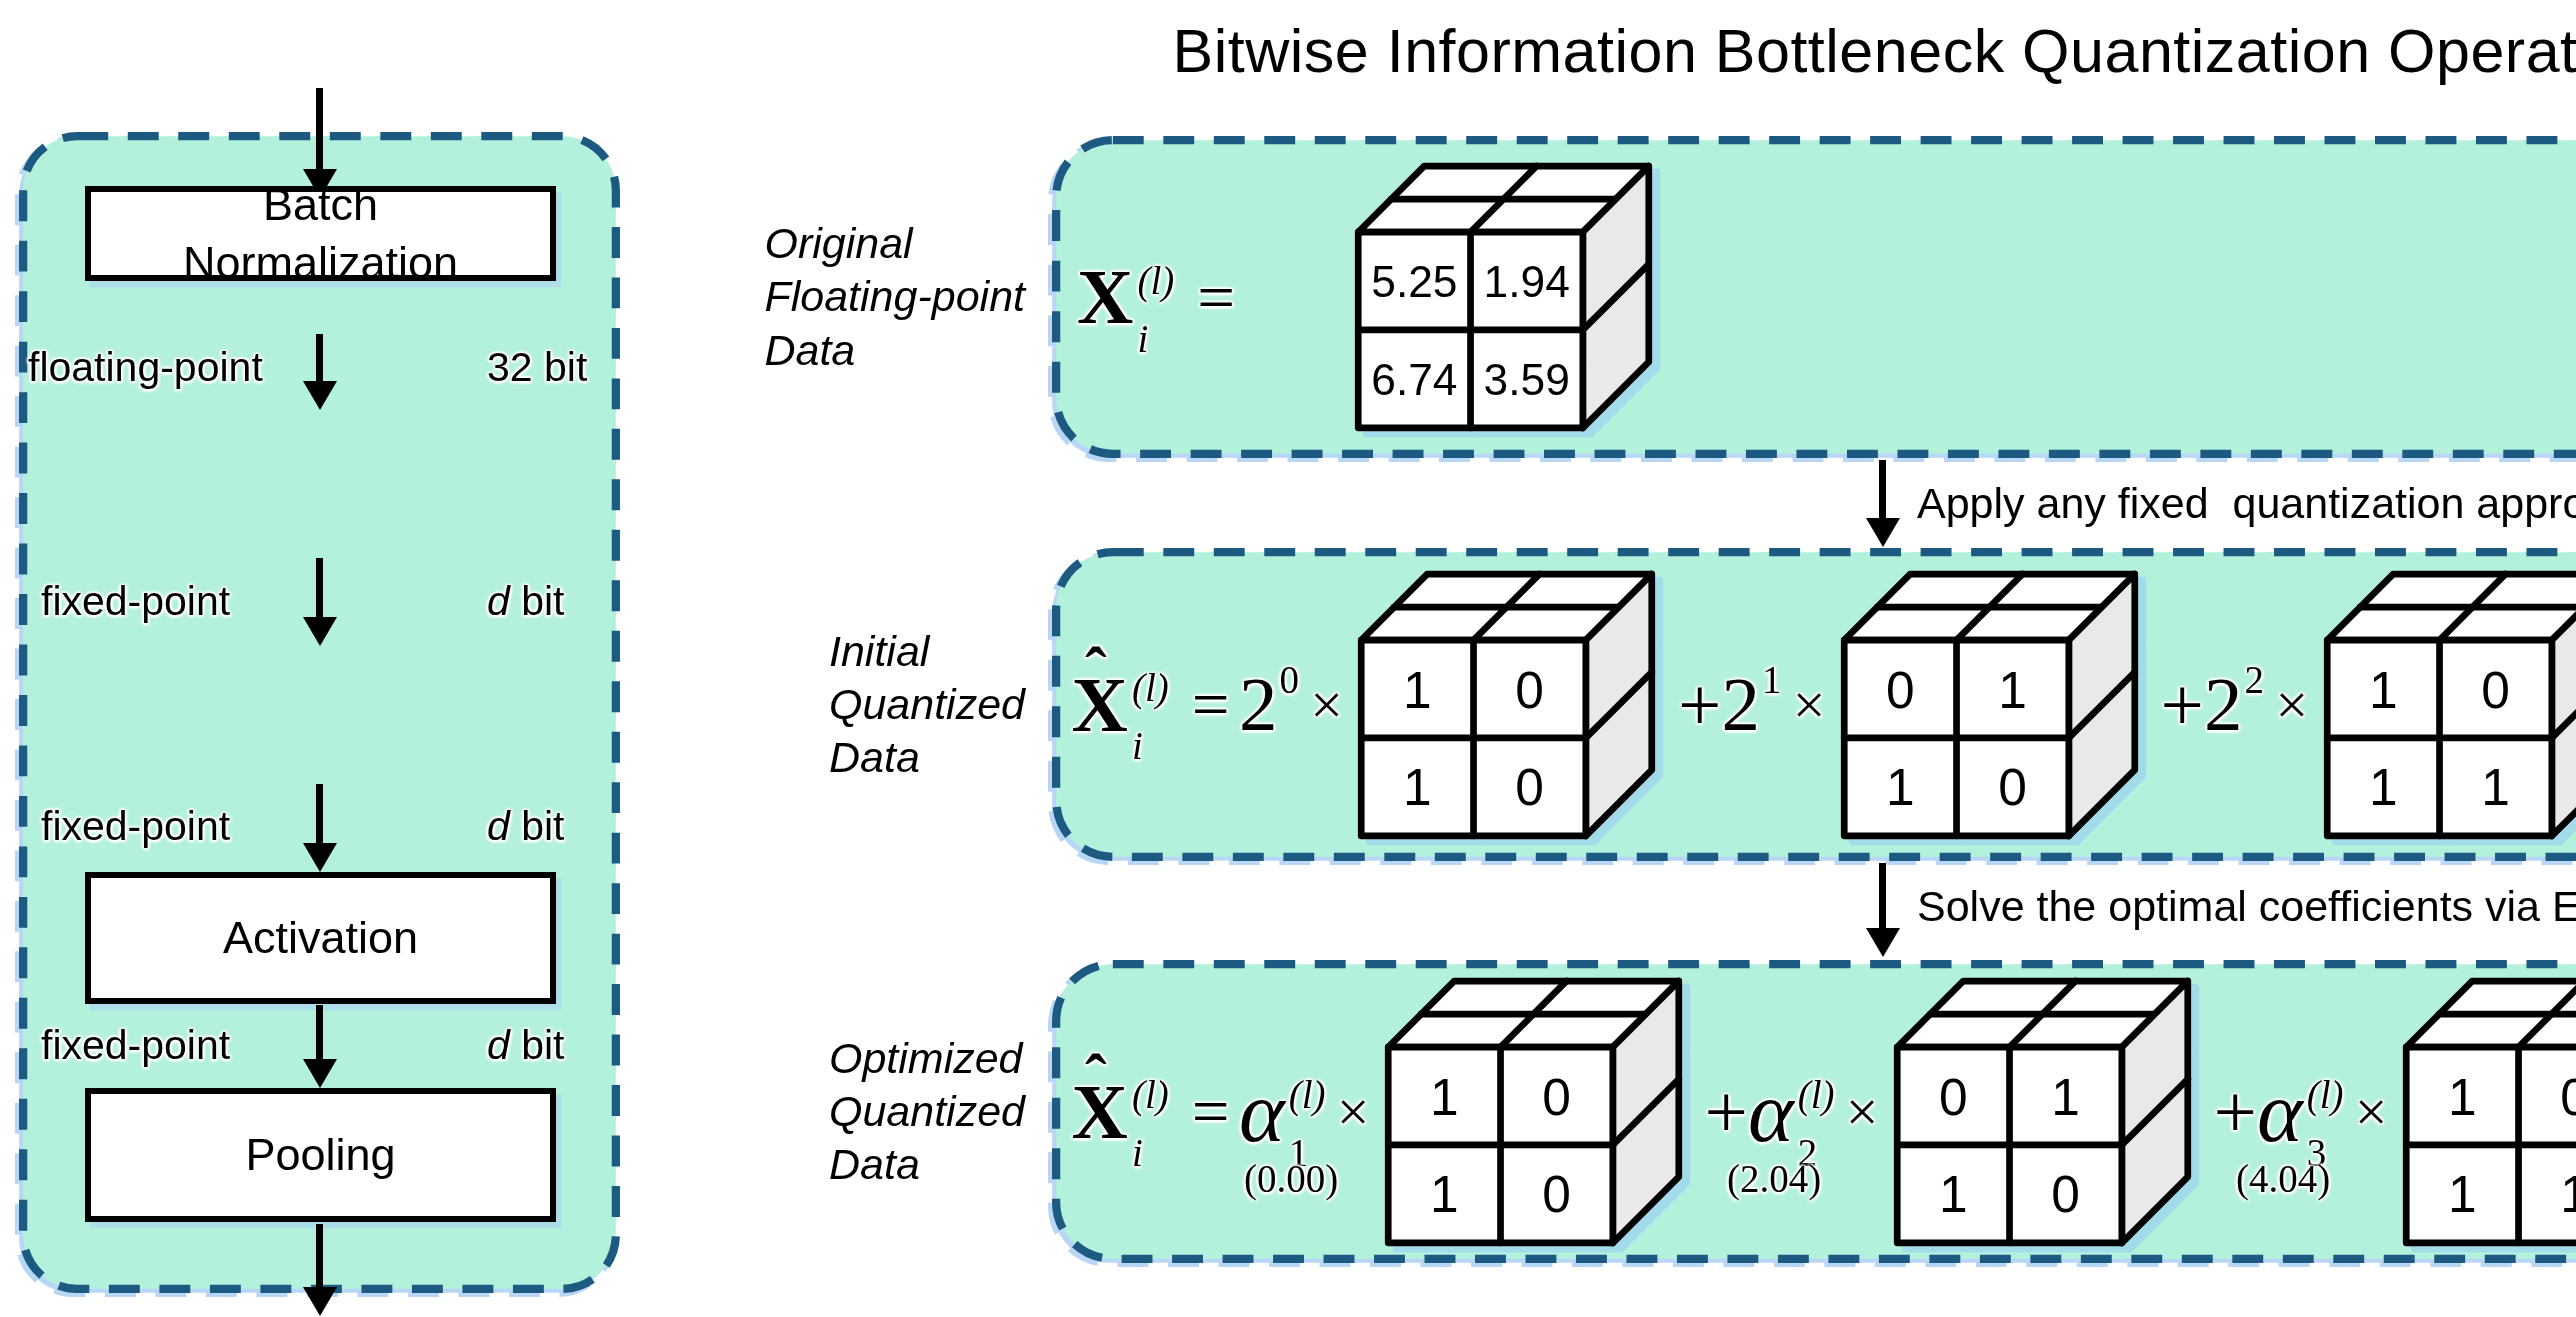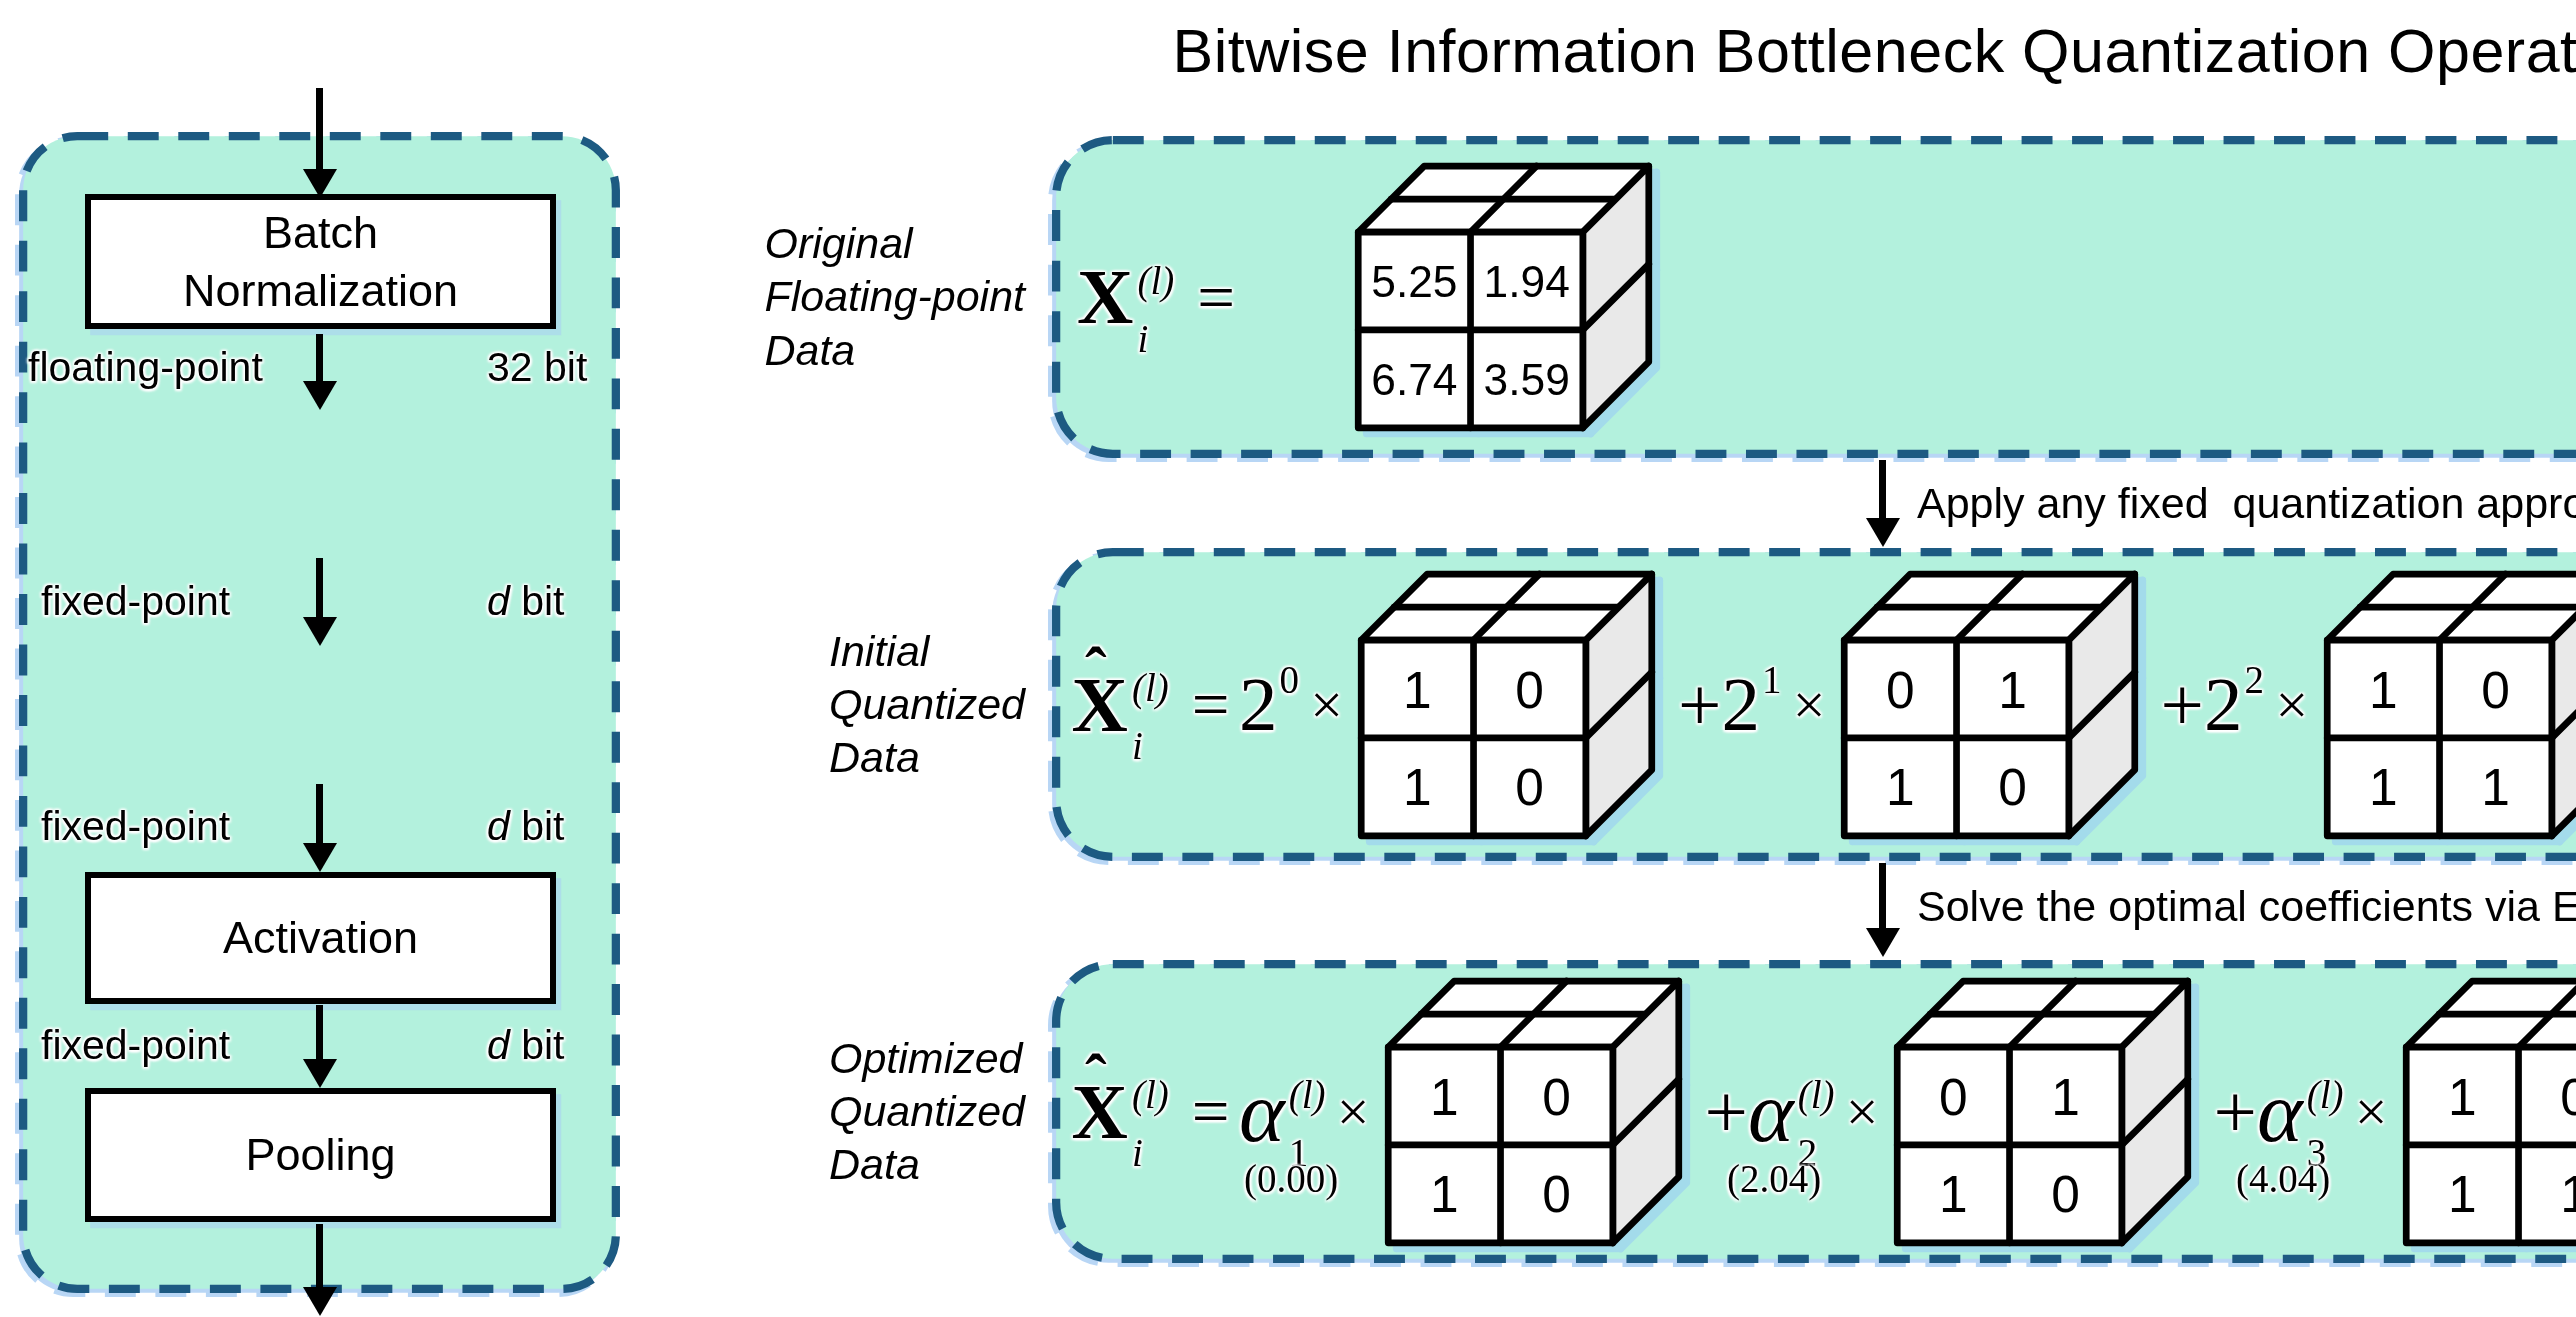--- a/index.html
+++ b/index.html
@@ -72,21 +72,21 @@
 
   <div class="panel" style="left:18px;top:131px;width:603px;height:1163px">
     <svg width="603" height="1163" viewBox="0 0 1170 2258" preserveAspectRatio="none">
       <rect x="10" y="10" width="1150" height="2238" rx="105" style="fill:var(--mint);stroke:var(--navy)" stroke-width="16" stroke-dasharray="60 38"></rect>
     </svg>
   </div>
 
 
   <div class="arrow" style="left:316px;top:88px;height:81px"></div>
 
-  <div class="flowbox" style="top:194px;height:135px">
+  <div class="flowbox" style="top:186px;height:95px">
     <span>Batch
 Normalization</span>
   </div>
 
   <span class="clabel halo" style="left:28px;top:344px">floating-point</span>
   <span class="clabel halo" style="left:487px;top:344px"><span>32</span><span> bit</span></span>
   <div class="arrow" style="left:316px;top:334px;height:47px"></div>
 
 
   <span class="clabel halo" style="left:41px;top:578px">fixed-point</span>

